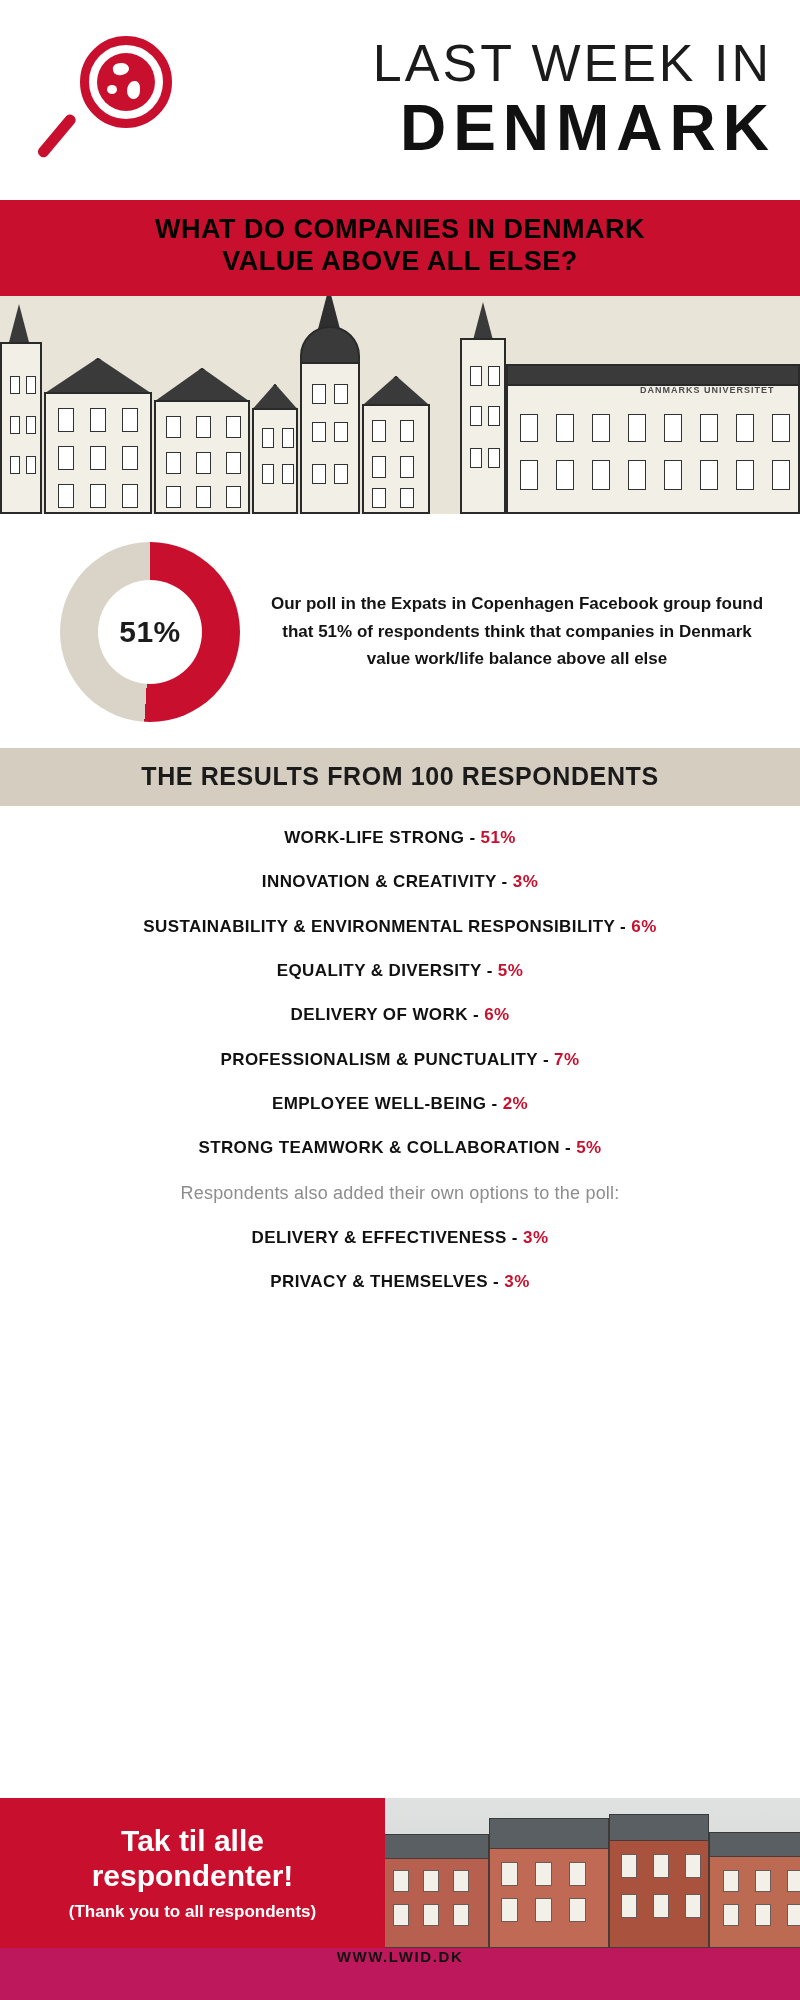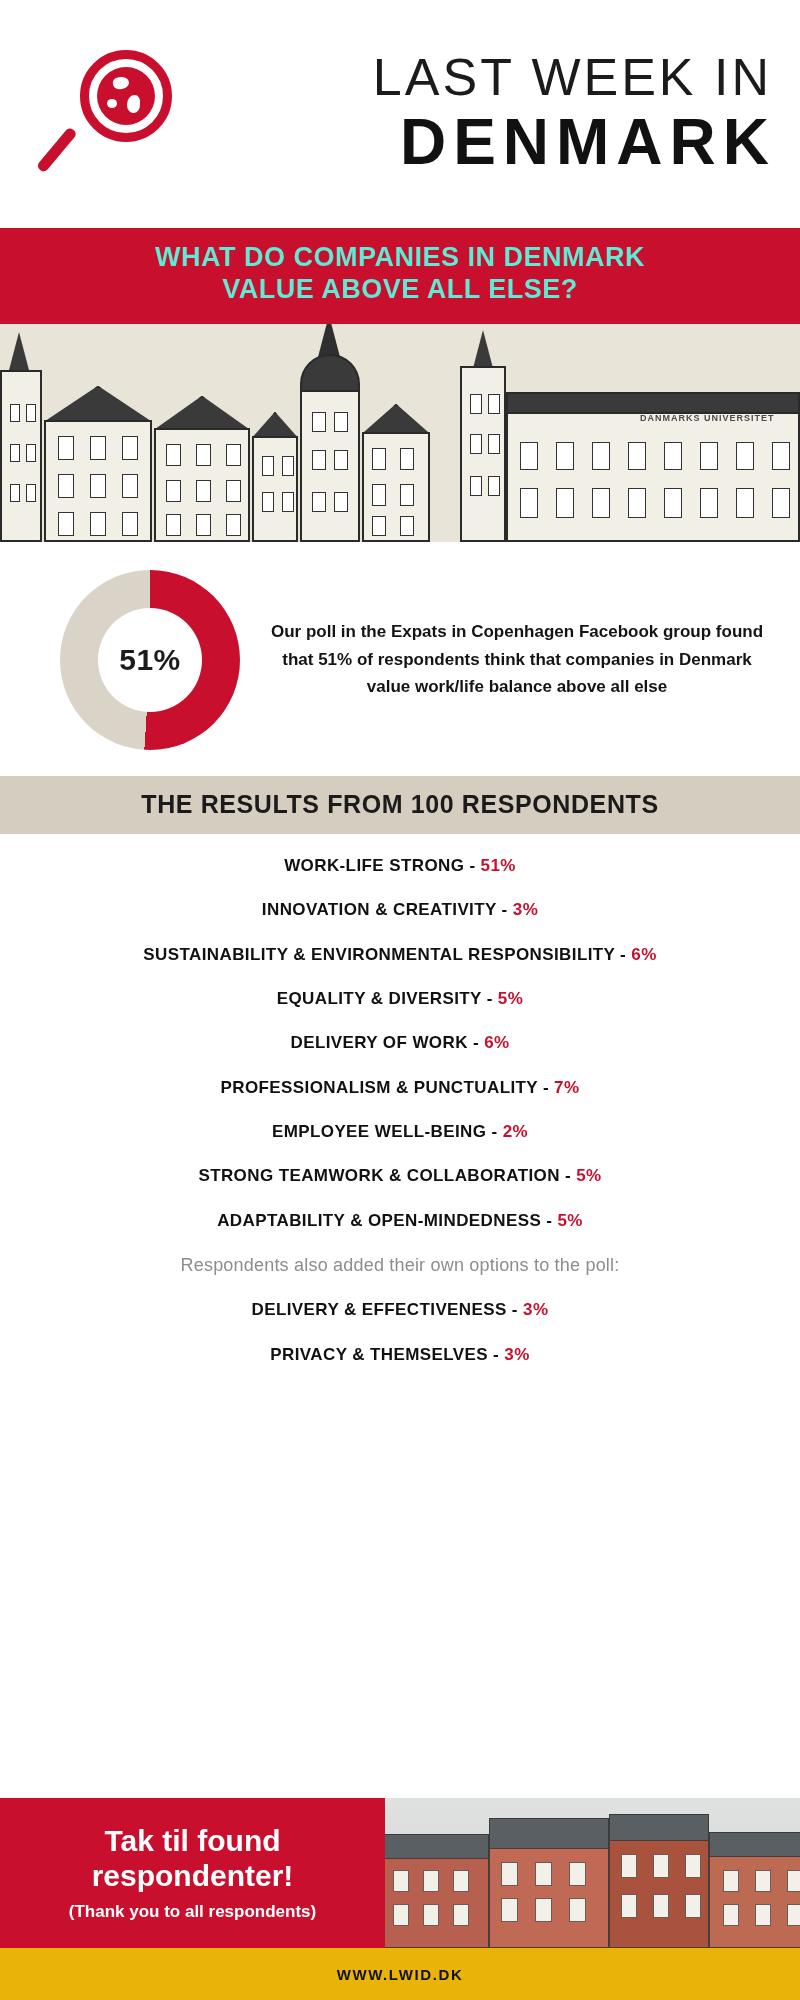--- a/index.html
+++ b/index.html
@@ -18,21 +18,21 @@
     width: 800px;
     height: 2000px;
     position: relative;
     background: #ffffff;
     display: flex;
     flex-direction: column;
   }
 
   
   .masthead {
-    height: 228px;
+    height: 200px;
     display: flex;
     align-items: center;
     padding: 0 22px 0 28px;
     box-sizing: border-box;
   }
   .logo-mark {
     width: 150px;
     height: 160px;
     position: relative;
     flex: 0 0 auto;
@@ -121,21 +121,21 @@
     line-height: 1.05;
     text-align: right;
     padding-right: 2px;
     margin-top: 6px;
     white-space: nowrap;
   }
 
   
   .headline-band {
     background: #c8102e;
-    color: #5eead4;
+    color: #000000;
     text-align: center;
     padding: 14px 20px 18px;
     box-sizing: border-box;
   }
   .headline-band .line {
     font-size: 27px;
     font-weight: bold;
     letter-spacing: 0.5px;
     line-height: 1.18;
   }
@@ -329,23 +329,22 @@
   .t-roof {
     position: absolute;
     background: #5a5f63;
     border: 1.5px solid #3a3a3a;
     box-sizing: border-box;
   }
 
   
   .urlbar {
     height: 52px;
-    background: #eab308;
-    display: flex;
-    align-items: center;
+    background: #be185d;
+    display: flex;
     justify-content: center;
   }
   .urlbar .url {
     font-size: 15px;
     font-weight: bold;
     color: #111111;
     letter-spacing: 1.6px;
   }
 </style>
 </head>
@@ -498,37 +497,34 @@
     </div>
     <div class="result-row">
       <span>PROFESSIONALISM &amp; PUNCTUALITY - </span><span class="pct">7%</span>
     </div>
     <div class="result-row">
       <span>EMPLOYEE WELL-BEING - </span><span class="pct">2%</span>
     </div>
     <div class="result-row">
       <span>STRONG TEAMWORK &amp; COLLABORATION - </span><span class="pct">5%</span>
     </div>
-    <div class="result-row">
-      <span>ADAPTABILITY &amp; OPEN-MINDEDNESS - </span><span class="pct">5%</span>
-    </div>
 
     <div class="note-row">Respondents also added their own options to the poll:</div>
 
     <div class="result-row">
       <span>DELIVERY &amp; EFFECTIVENESS - </span><span class="pct">3%</span>
     </div>
     <div class="result-row">
       <span>PRIVACY &amp; THEMSELVES - </span><span class="pct">3%</span>
     </div>
   </div>
 
   <div class="thanks">
     <div class="thanks-left">
-      <div class="thanks-main">Tak til found</div>
+      <div class="thanks-main">Tak til alle</div>
       <div class="thanks-main">respondenter!</div>
       <div class="thanks-sub">(Thank you to all respondents)</div>
     </div>
     <div class="thanks-right">
       <div class="t-sky"></div>
 
       <div class="t-roof" style="left:-6px; bottom:86px; width:110px; height:28px;"></div>
       <div class="t-bldg" style="left:-6px; width:110px; height:90px; background:#b8604f;"></div>
       <div class="t-win" style="left:8px; bottom:56px; width:16px; height:22px;"></div>
       <div class="t-win" style="left:38px; bottom:56px; width:16px; height:22px;"></div>

